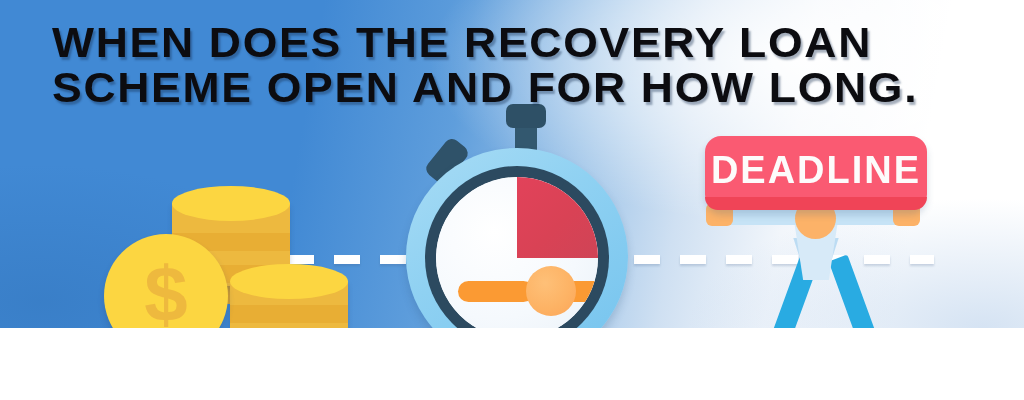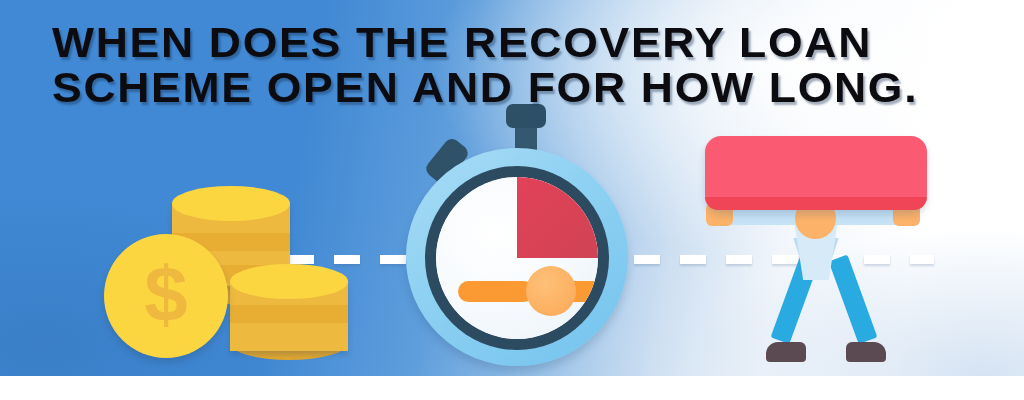--- a/index.html
+++ b/index.html
@@ -8,21 +8,21 @@
     padding: 0;
     background: #ffffff;
   }
   body {
     font-family: "Liberation Sans", sans-serif;
   }
 
   #banner {
     position: relative;
     width: 1024px;
-    height: 376px;
+    height: 328px;
     overflow: hidden;
     background: #4a90d9;
   }
 
   
   .bg-base {
     position: absolute;
     inset: 0;
     background: linear-gradient(100deg,
         #4189d4 0%,
@@ -526,15 +526,16 @@
   <div id="p-thigh-shade"></div>
   <div id="p-torso"></div>
   <div class="p-arm" id="arm-left"></div>
   <div class="p-arm" id="arm-right"></div>
   <div class="p-hand" id="hand-left"></div>
   <div class="p-hand" id="hand-right"></div>
   <div id="p-head"></div>
 
   <div id="sign">
     <div class="shade"></div>
+    <div class="label">DEADLINE</div>
   </div>
 
 </div>
 
 </body></html>

